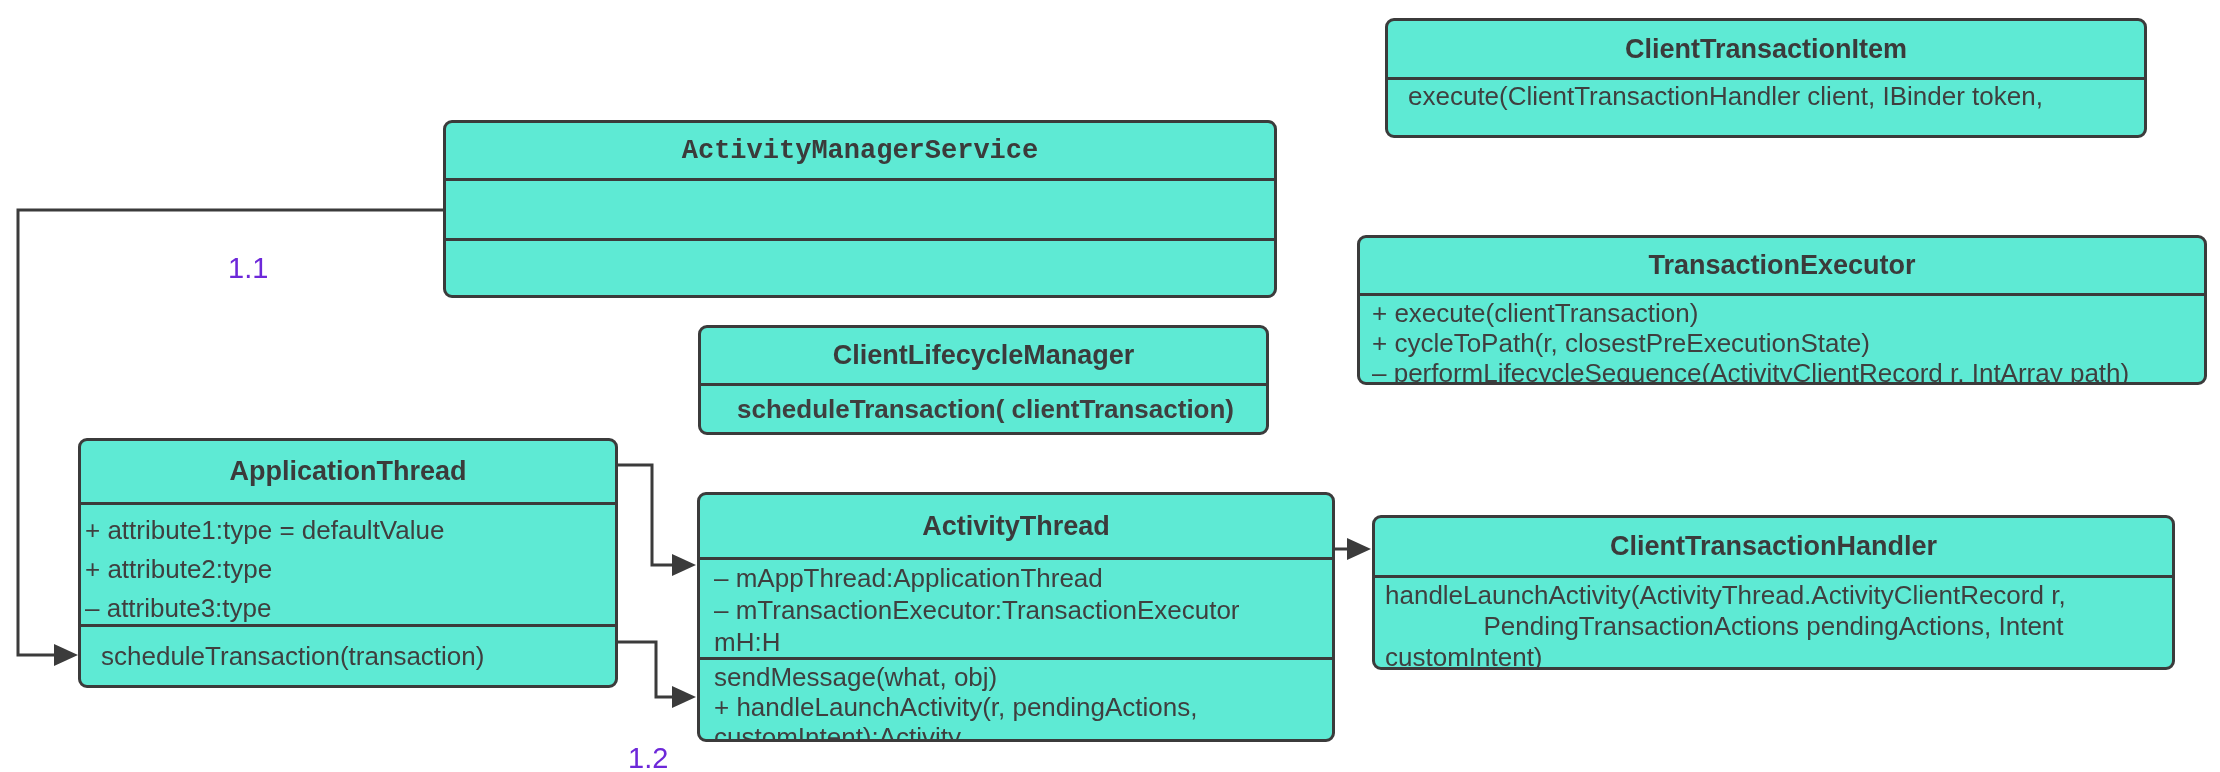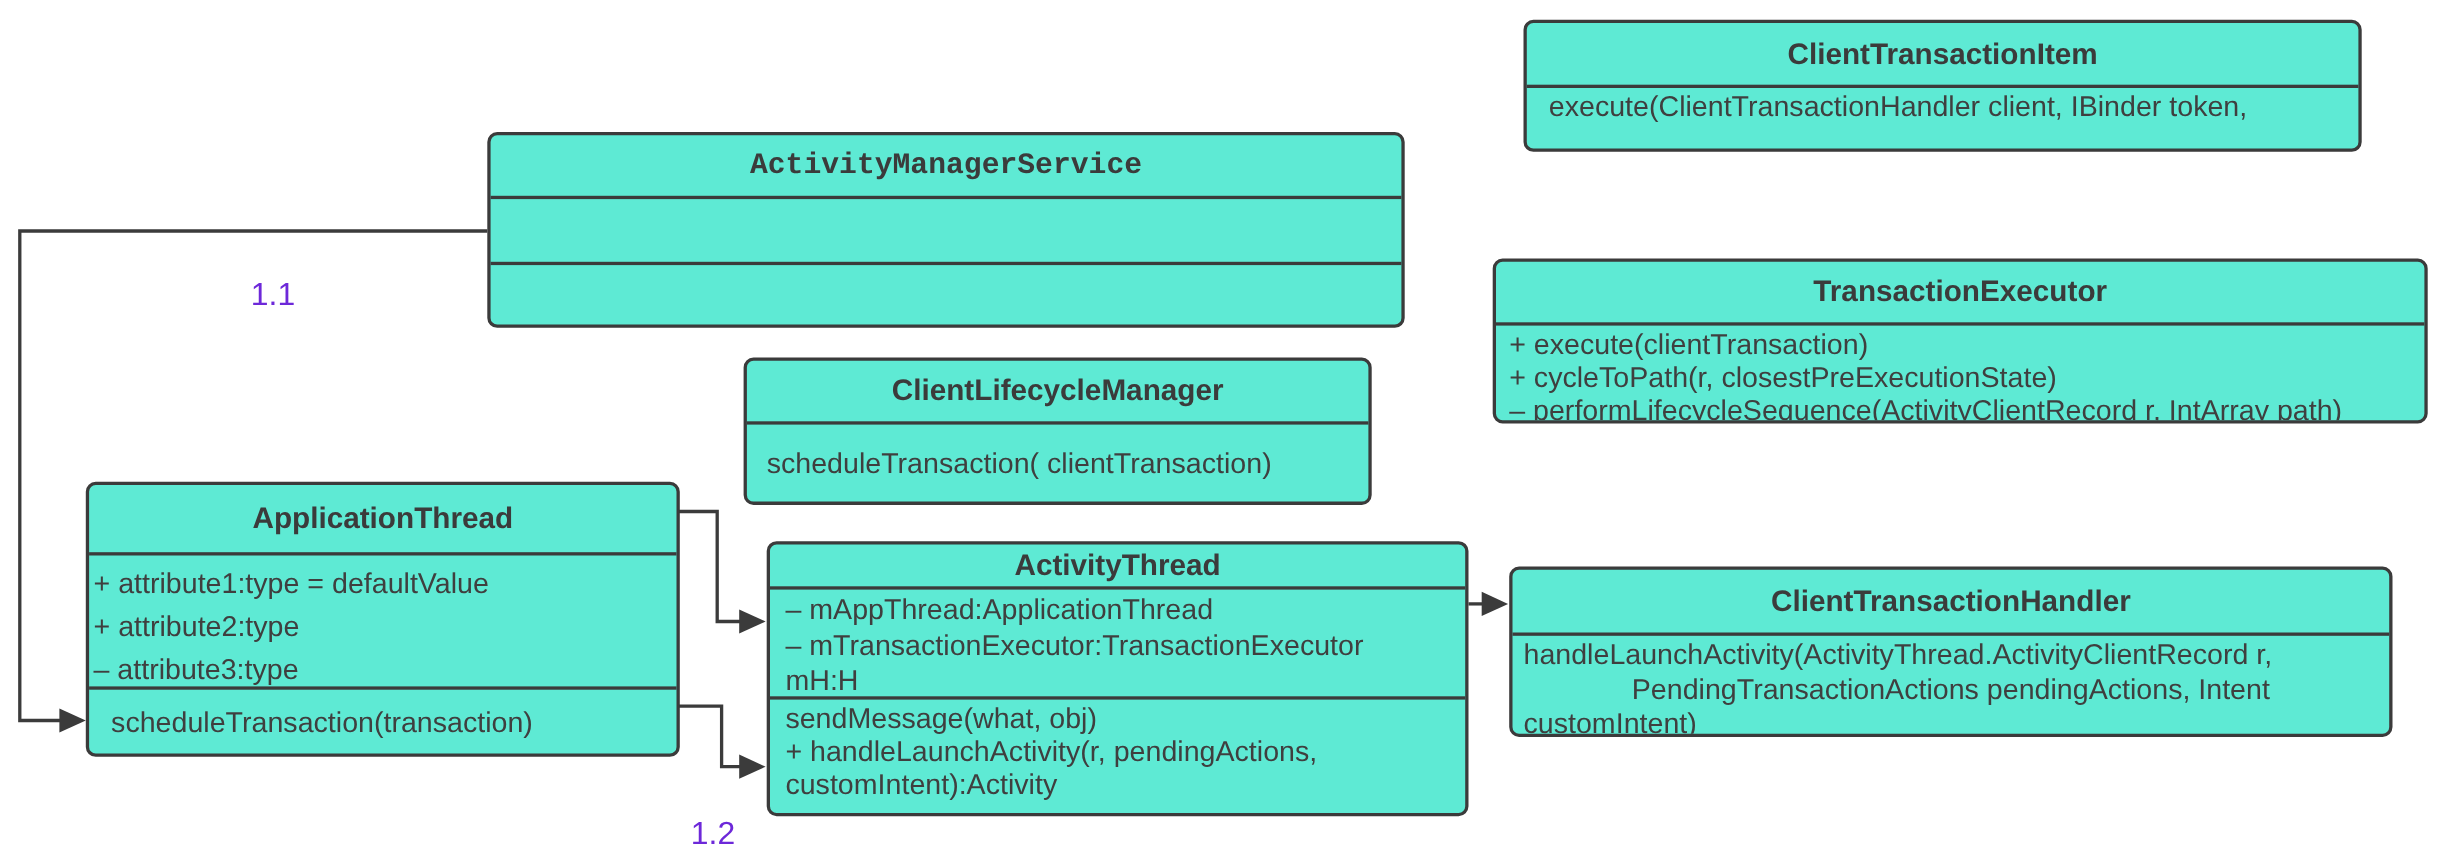--- a/index.html
+++ b/index.html
@@ -106,41 +106,41 @@
 
   <div class="uml-box" style="left:1357px; top:235px; width:850px; height:150px;">
     <div class="uml-title" style="height:55px;">TransactionExecutor</div>
     <div class="uml-comp grow" style="padding:2px 0 0 12px;">
       <div class="uml-line" style="line-height:30px;">+ execute(clientTransaction)</div>
       <div class="uml-line" style="line-height:30px;">+ cycleToPath(r, closestPreExecutionState)</div>
       <div class="uml-line" style="line-height:30px;">– performLifecycleSequence(ActivityClientRecord r, IntArray path)</div>
     </div>
   </div>
 
-  <div class="uml-box" style="left:676px; top:325px; width:571px; height:134px;">
+  <div class="uml-box" style="left:698px; top:325px; width:571px; height:110px;">
     <div class="uml-title" style="height:55px;">ClientLifecycleManager</div>
-    <div class="uml-comp grow vcenter" style="padding-left:18px;">
+    <div class="uml-comp grow vcenter" style="padding-left:36px;font-weight:bold;">
       <div class="uml-line">scheduleTransaction( clientTransaction)</div>
     </div>
   </div>
 
   <div class="uml-box" style="left:78px; top:438px; width:540px; height:250px;">
     <div class="uml-title" style="height:61px;">ApplicationThread</div>
     <div class="uml-comp" style="height:122px; padding:6px 0 0 4px;">
       <div class="uml-line" style="line-height:39px;">+ attribute1:type = defaultValue</div>
       <div class="uml-line" style="line-height:39px;">+ attribute2:type</div>
       <div class="uml-line" style="line-height:39px;">– attribute3:type</div>
     </div>
     <div class="uml-comp grow vcenter" style="padding-left:20px;">
       <div class="uml-line">scheduleTransaction(transaction)</div>
     </div>
   </div>
 
   <div class="uml-box" style="left:697px; top:492px; width:638px; height:250px;">
-    <div class="uml-title" style="height:38px;">ActivityThread</div>
+    <div class="uml-title" style="height:62px;">ActivityThread</div>
     <div class="uml-comp" style="height:100px; padding:2px 0 0 14px;">
       <div class="uml-line" style="line-height:32px;">– mAppThread:ApplicationThread</div>
       <div class="uml-line" style="line-height:32px;">– mTransactionExecutor:TransactionExecutor</div>
       <div class="uml-line" style="line-height:32px;">mH:H</div>
     </div>
     <div class="uml-comp grow" style="padding:2px 0 0 14px;">
       <div class="uml-line" style="line-height:30px;">sendMessage(what, obj)</div>
       <div class="uml-line" style="line-height:30px;">+ handleLaunchActivity(r, pendingActions,</div>
       <div class="uml-line" style="line-height:30px;">customIntent):Activity</div>
     </div>

